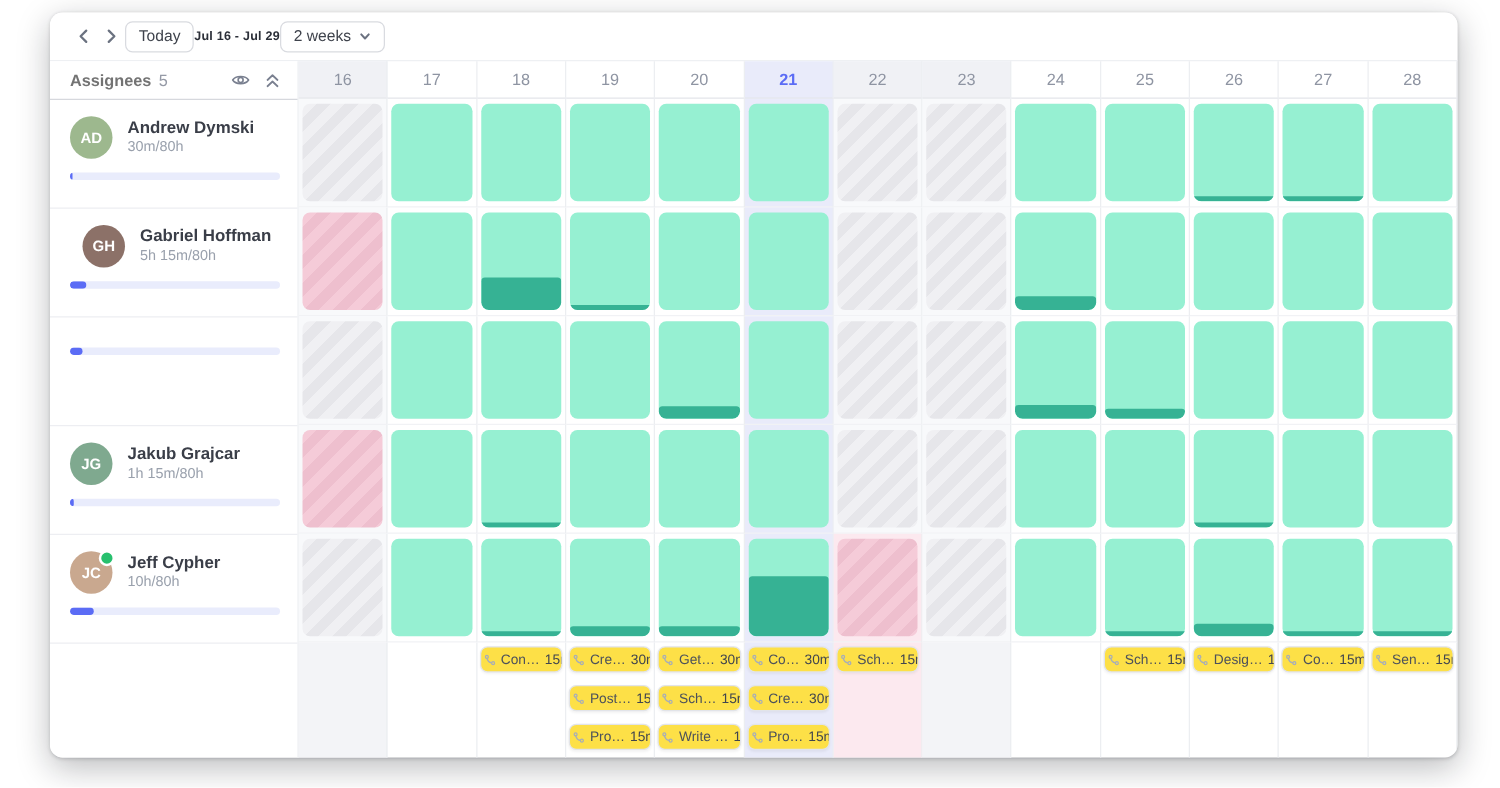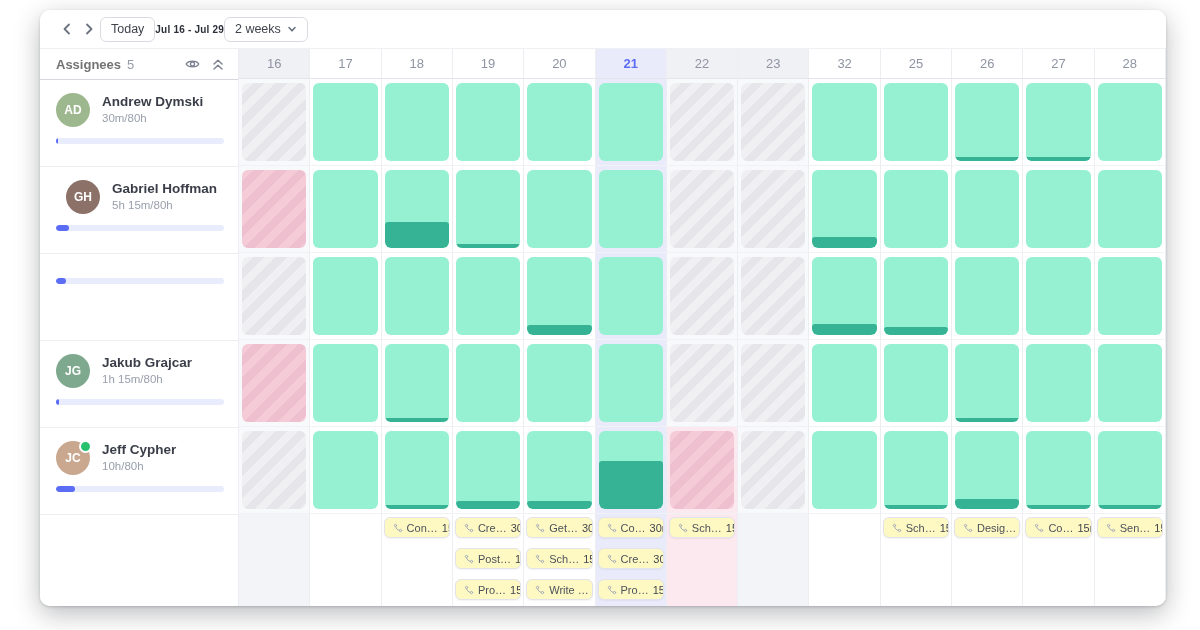--- a/index.html
+++ b/index.html
@@ -54,21 +54,21 @@
   .block.free{background:#96f0d2;}
   .block.striped{background:repeating-linear-gradient(135deg,#f0f0f3 0 8px,#e6e6ea 8px 16px);}
   .block.over{background:repeating-linear-gradient(135deg,#f5cbd8 0 8px,#eebfce 8px 16px);}
   .booked{position:absolute;left:0;right:0;bottom:0;background:#36b294;border-radius:3px 3px 6px 6px;}
   .cal-foot{display:grid;grid-template-columns:repeat(13,1fr);flex:1;}
   .fcol{position:relative;border-right:1px solid #eceef1;}
   .fcol.weekend{background:#f3f4f7;}
   .fcol.today{background:#e9ebfa;}
   .fcol.pink{background:#fce9ef;}
   .chip{position:absolute;left:2px;right:2px;height:21px;box-sizing:border-box;display:flex;
-        align-items:center;gap:4px;padding:0 8px;background:#fef9c3;border:1px solid #e2e4e9;
+        align-items:center;gap:4px;padding:0 2px;background:#fde047;border:1px solid #e2e4e9;
         border-radius:6px;box-shadow:0 1px 2px rgba(0,0,0,.05);font-size:11px;color:#4c515b;
         cursor:pointer;white-space:nowrap;overflow:hidden;}
   .chip .dur{margin-left:auto;color:#41454e;}
   .chip svg{flex:none;}
   svg{display:block;}
 </style>
 </head>
 <body>
 
 <div class="stage">
@@ -182,21 +182,21 @@
       <div class="cal">
         <div class="cal-head" id="cal-head">
             <div class="dh weekend">16</div>
             <div class="dh normal">17</div>
             <div class="dh normal">18</div>
             <div class="dh normal">19</div>
             <div class="dh normal">20</div>
             <div class="dh today">21</div>
             <div class="dh weekend">22</div>
             <div class="dh weekend">23</div>
-            <div class="dh normal">32</div>
+            <div class="dh normal">24</div>
             <div class="dh normal">25</div>
             <div class="dh normal">26</div>
             <div class="dh normal">27</div>
             <div class="dh normal">28</div>
           </div>
         <div id="cal-body">
             <div class="crow">
               <div class="cell weekend">
                 <div class="block striped"></div>
               </div>

